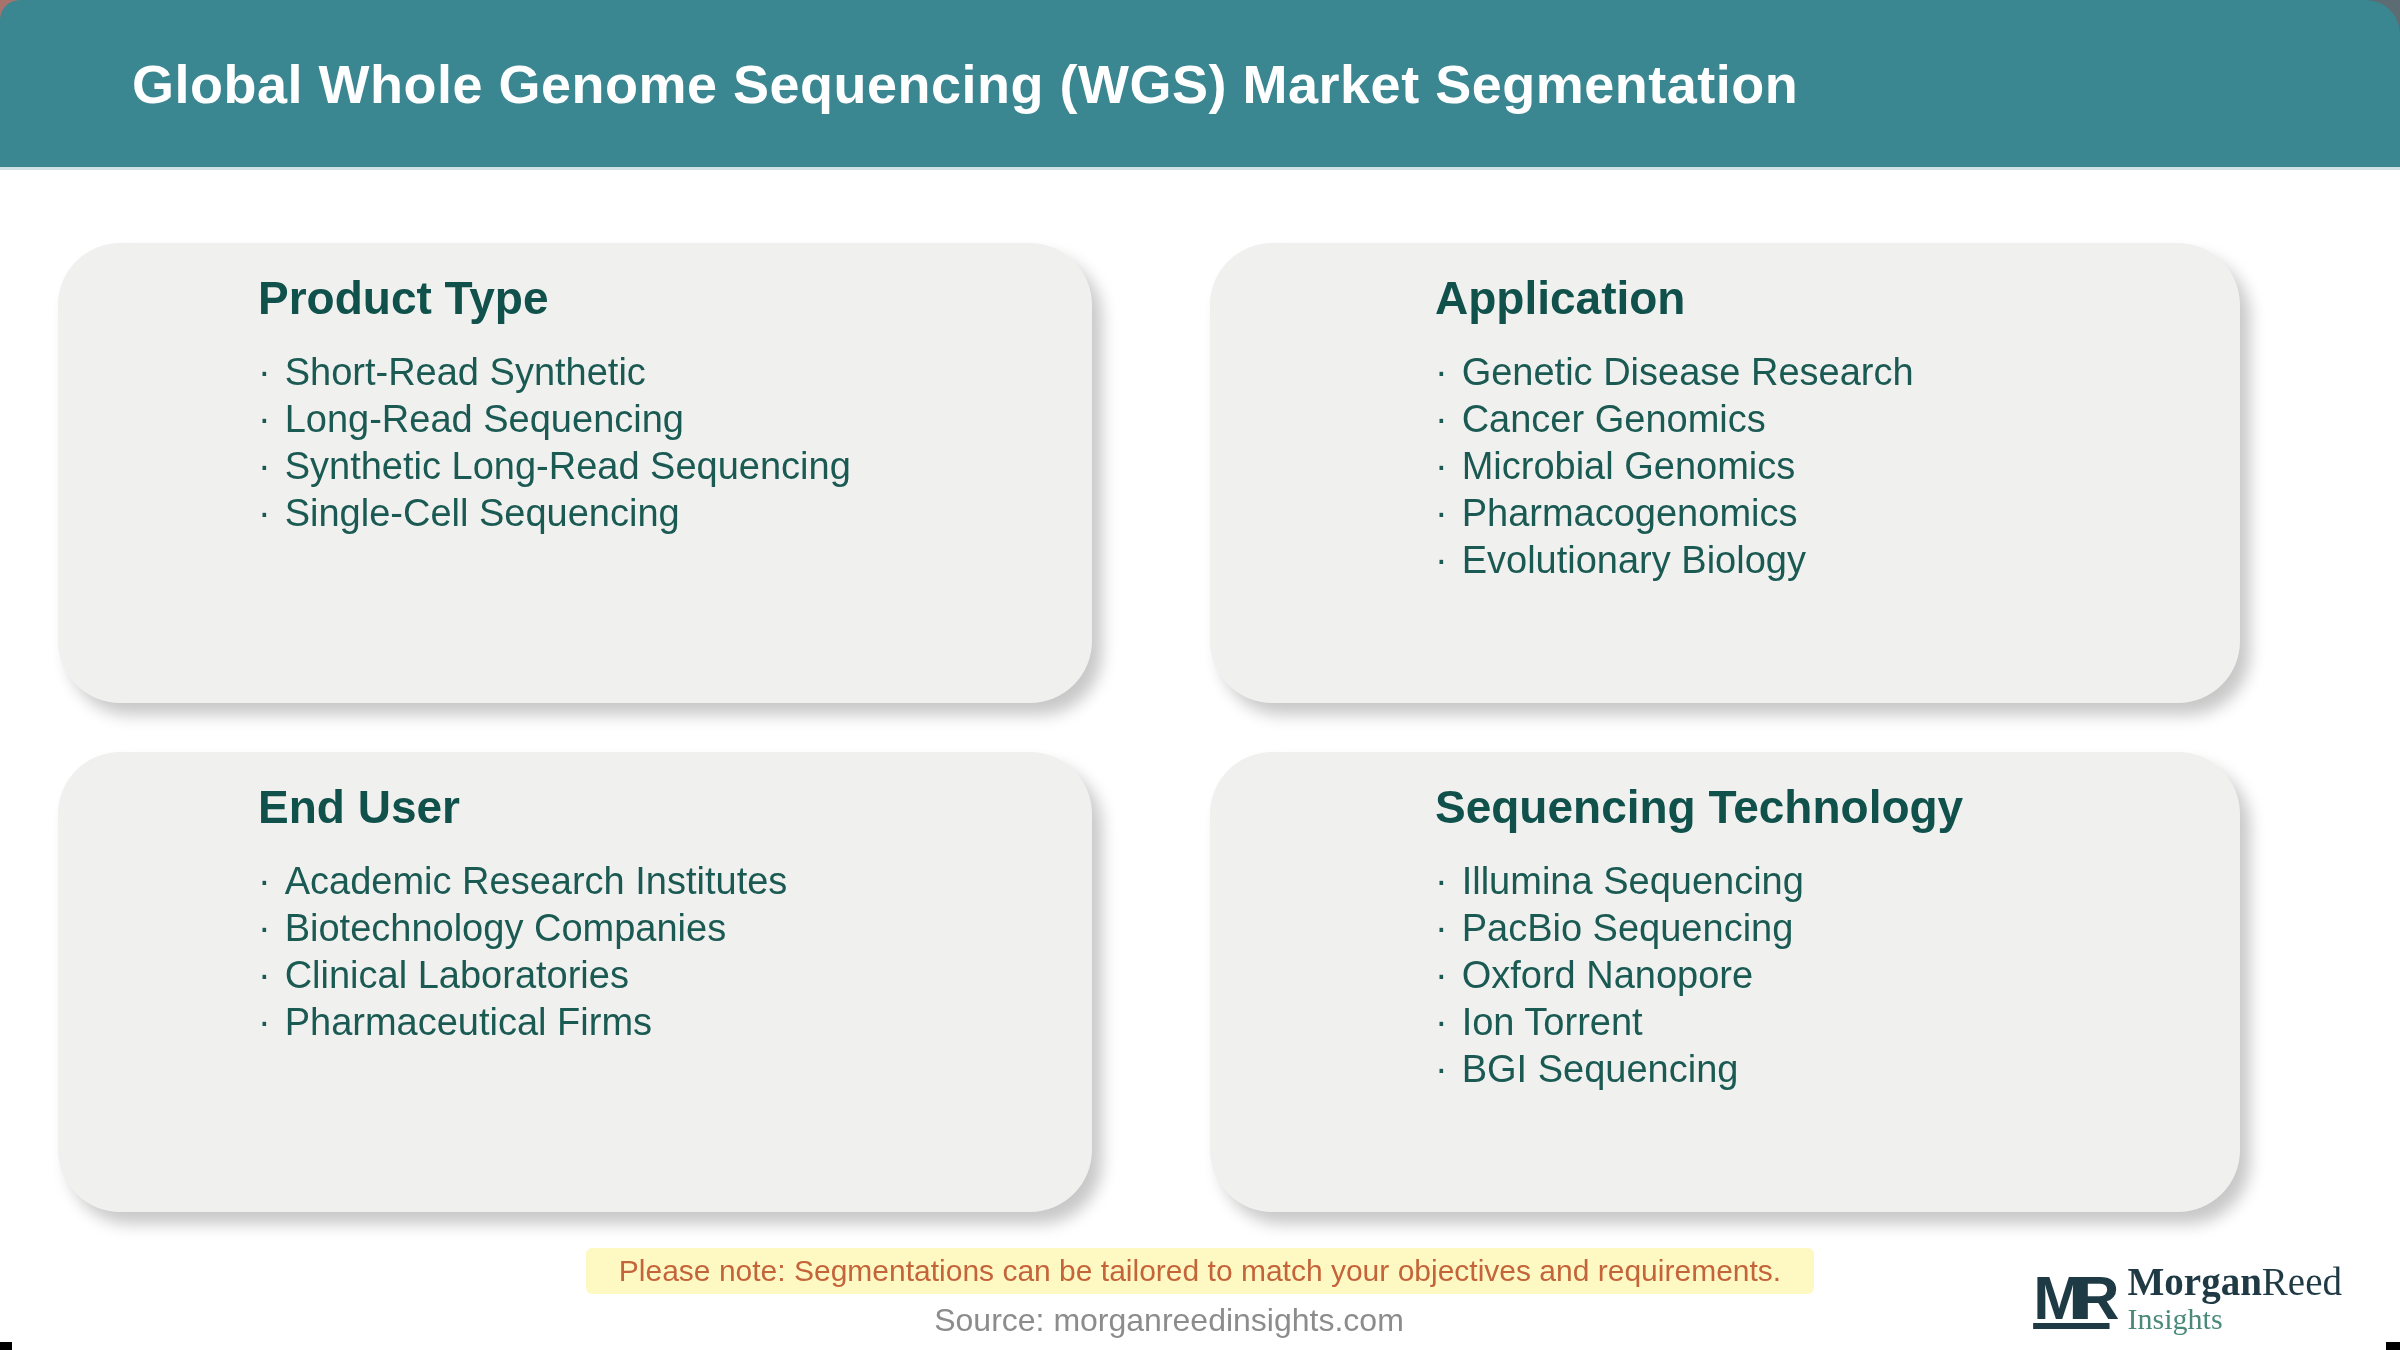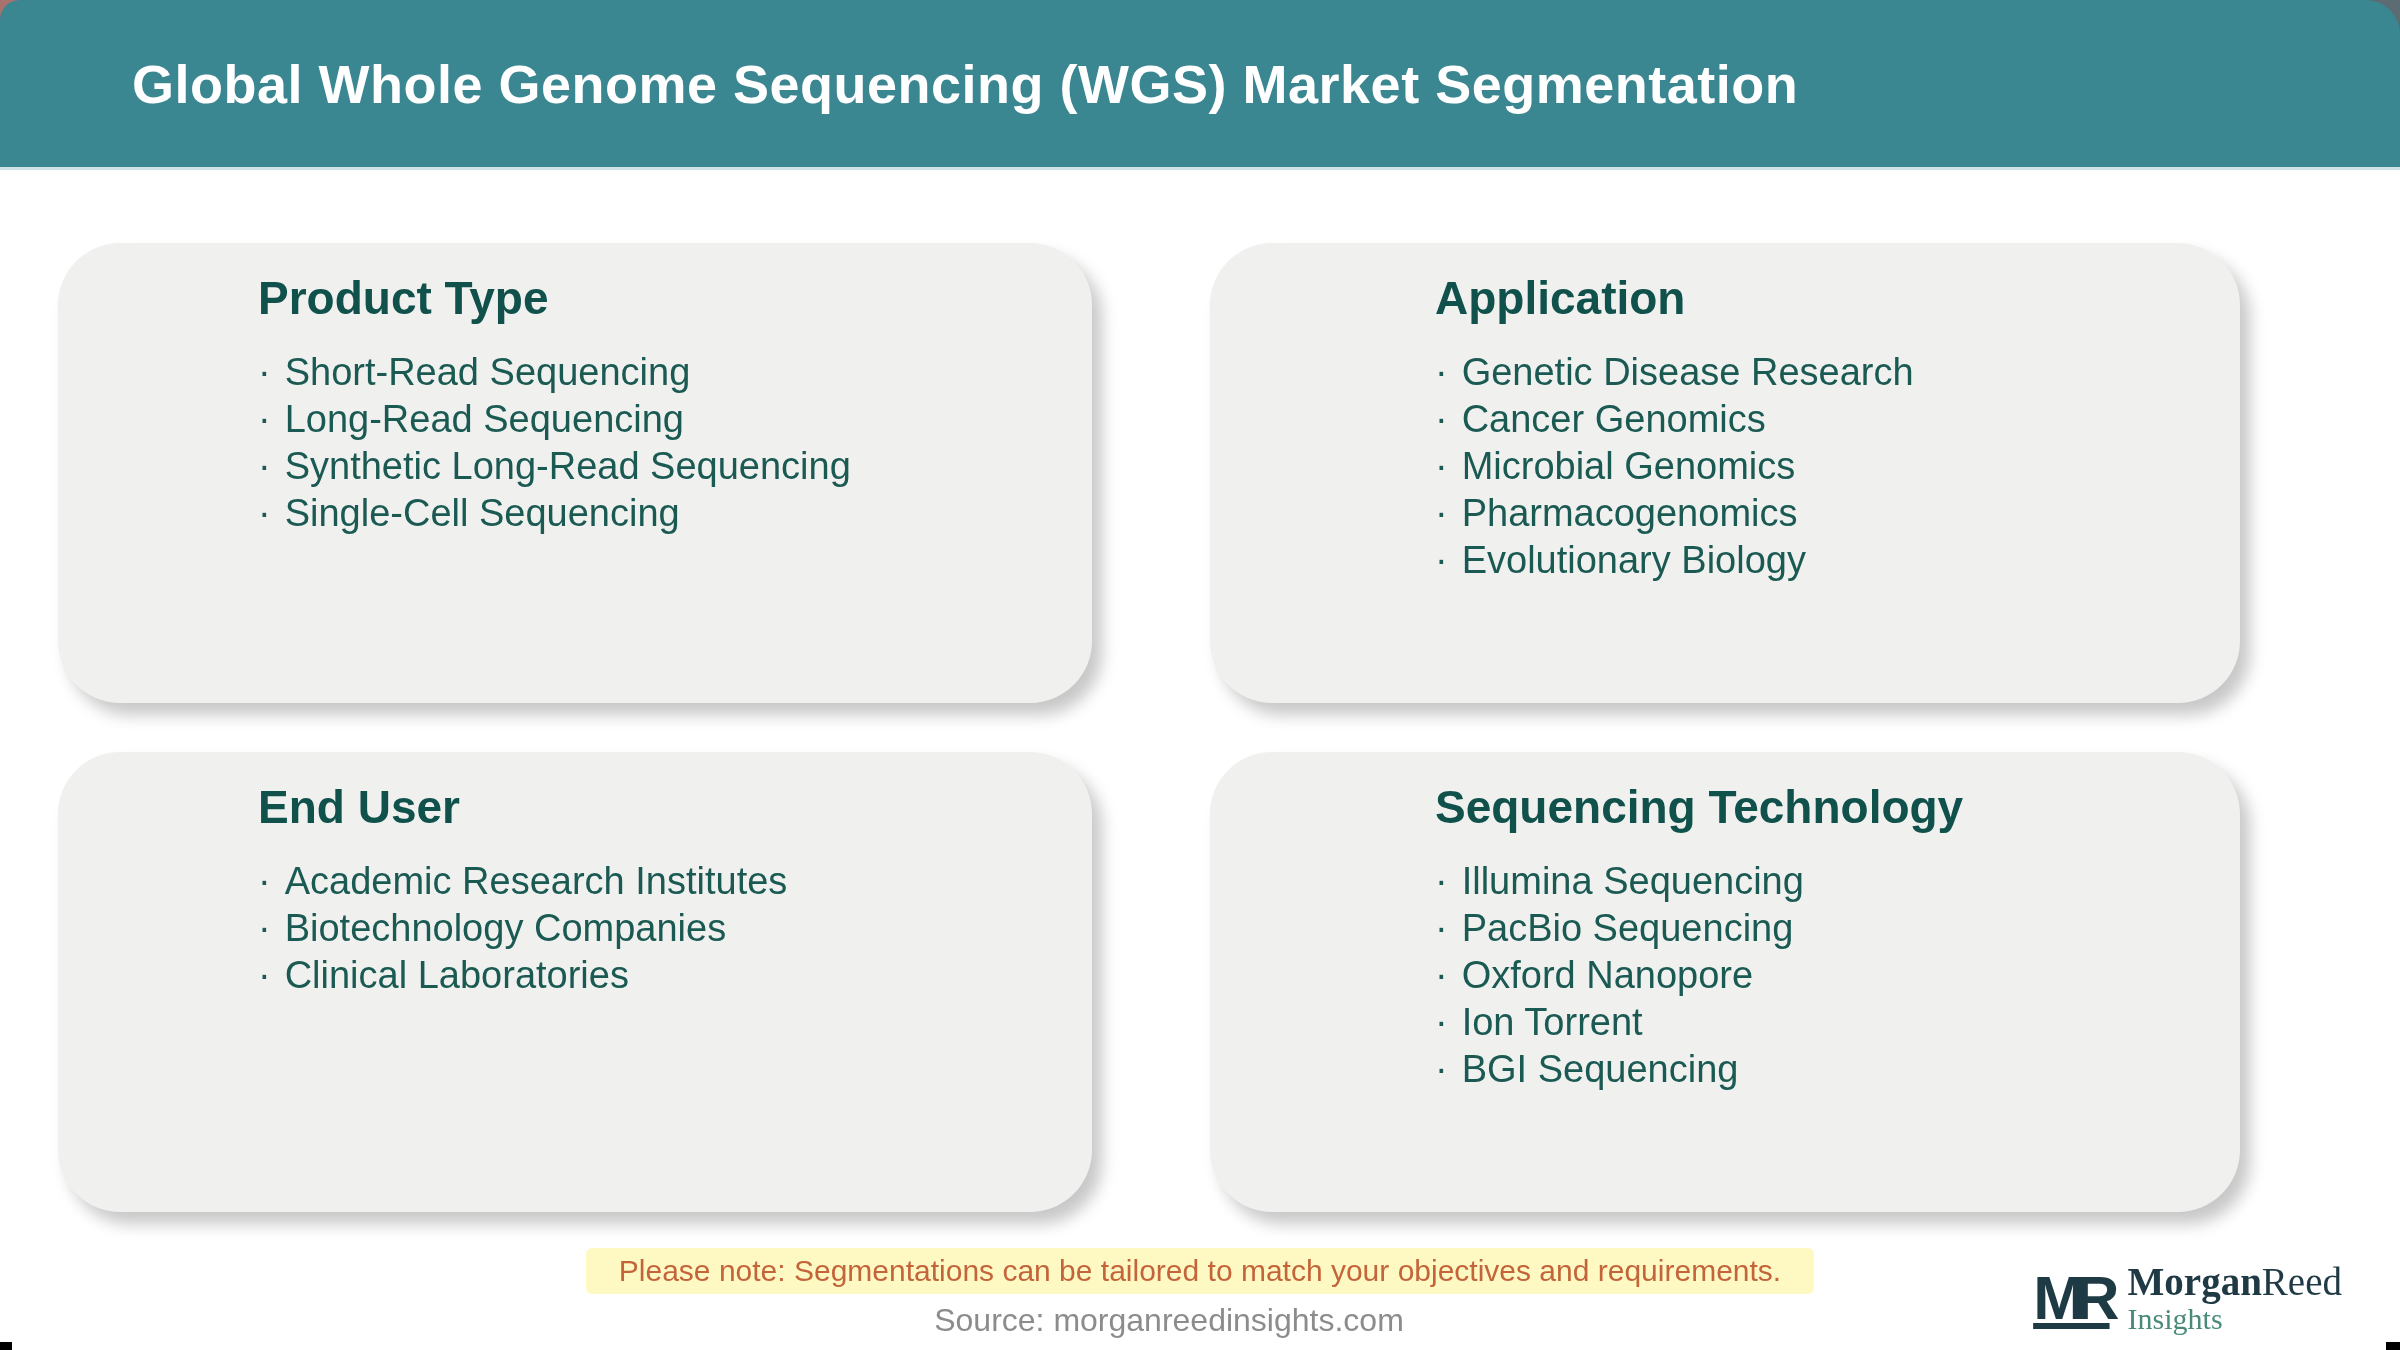--- a/index.html
+++ b/index.html
@@ -131,21 +131,21 @@
   <div class="corner-artifact-right"></div>
 
   <header class="header">
     <h1>Global Whole Genome Sequencing (WGS) Market Segmentation</h1>
   </header>
 
   <main class="grid">
     <section class="card">
       <h2>Product Type</h2>
       <ul>
-          <li><span class="bullet">·</span><span>Short-Read Sequencing</span></li>
+          <li><span class="bullet">·</span><span>Short-Read Synthetic</span></li>
           <li><span class="bullet">·</span><span>Long-Read Sequencing</span></li>
           <li><span class="bullet">·</span><span>Synthetic Long-Read Sequencing</span></li>
           <li><span class="bullet">·</span><span>Single-Cell Sequencing</span></li>
         </ul>
     </section>
     <section class="card right">
       <h2>Application</h2>
       <ul>
           <li><span class="bullet">·</span><span>Genetic Disease Research</span></li>
           <li><span class="bullet">·</span><span>Cancer Genomics</span></li>
@@ -153,20 +153,21 @@
           <li><span class="bullet">·</span><span>Pharmacogenomics</span></li>
           <li><span class="bullet">·</span><span>Evolutionary Biology</span></li>
         </ul>
     </section>
     <section class="card">
       <h2>End User</h2>
       <ul>
           <li><span class="bullet">·</span><span>Academic Research Institutes</span></li>
           <li><span class="bullet">·</span><span>Biotechnology Companies</span></li>
           <li><span class="bullet">·</span><span>Clinical Laboratories</span></li>
+          <li><span class="bullet">·</span><span>Pharmaceutical Firms</span></li>
         </ul>
     </section>
     <section class="card right">
       <h2>Sequencing Technology</h2>
       <ul>
           <li><span class="bullet">·</span><span>Illumina Sequencing</span></li>
           <li><span class="bullet">·</span><span>PacBio Sequencing</span></li>
           <li><span class="bullet">·</span><span>Oxford Nanopore</span></li>
           <li><span class="bullet">·</span><span>Ion Torrent</span></li>
           <li><span class="bullet">·</span><span>BGI Sequencing</span></li>

